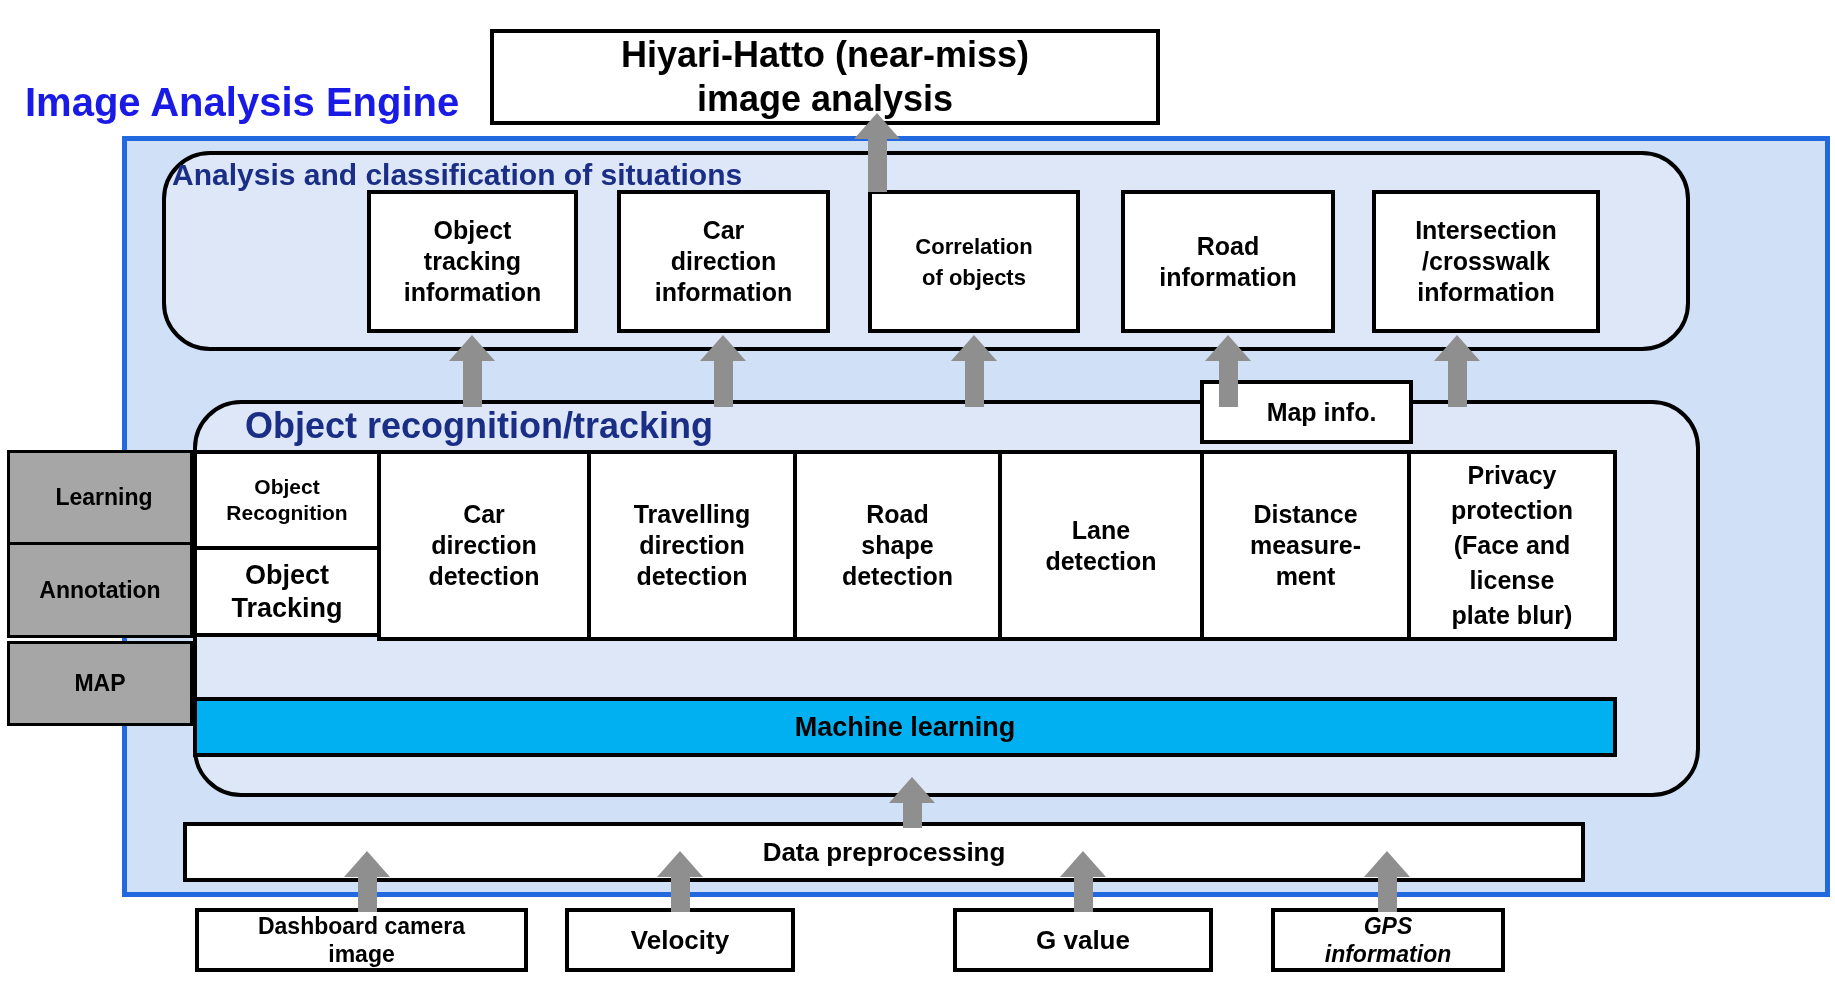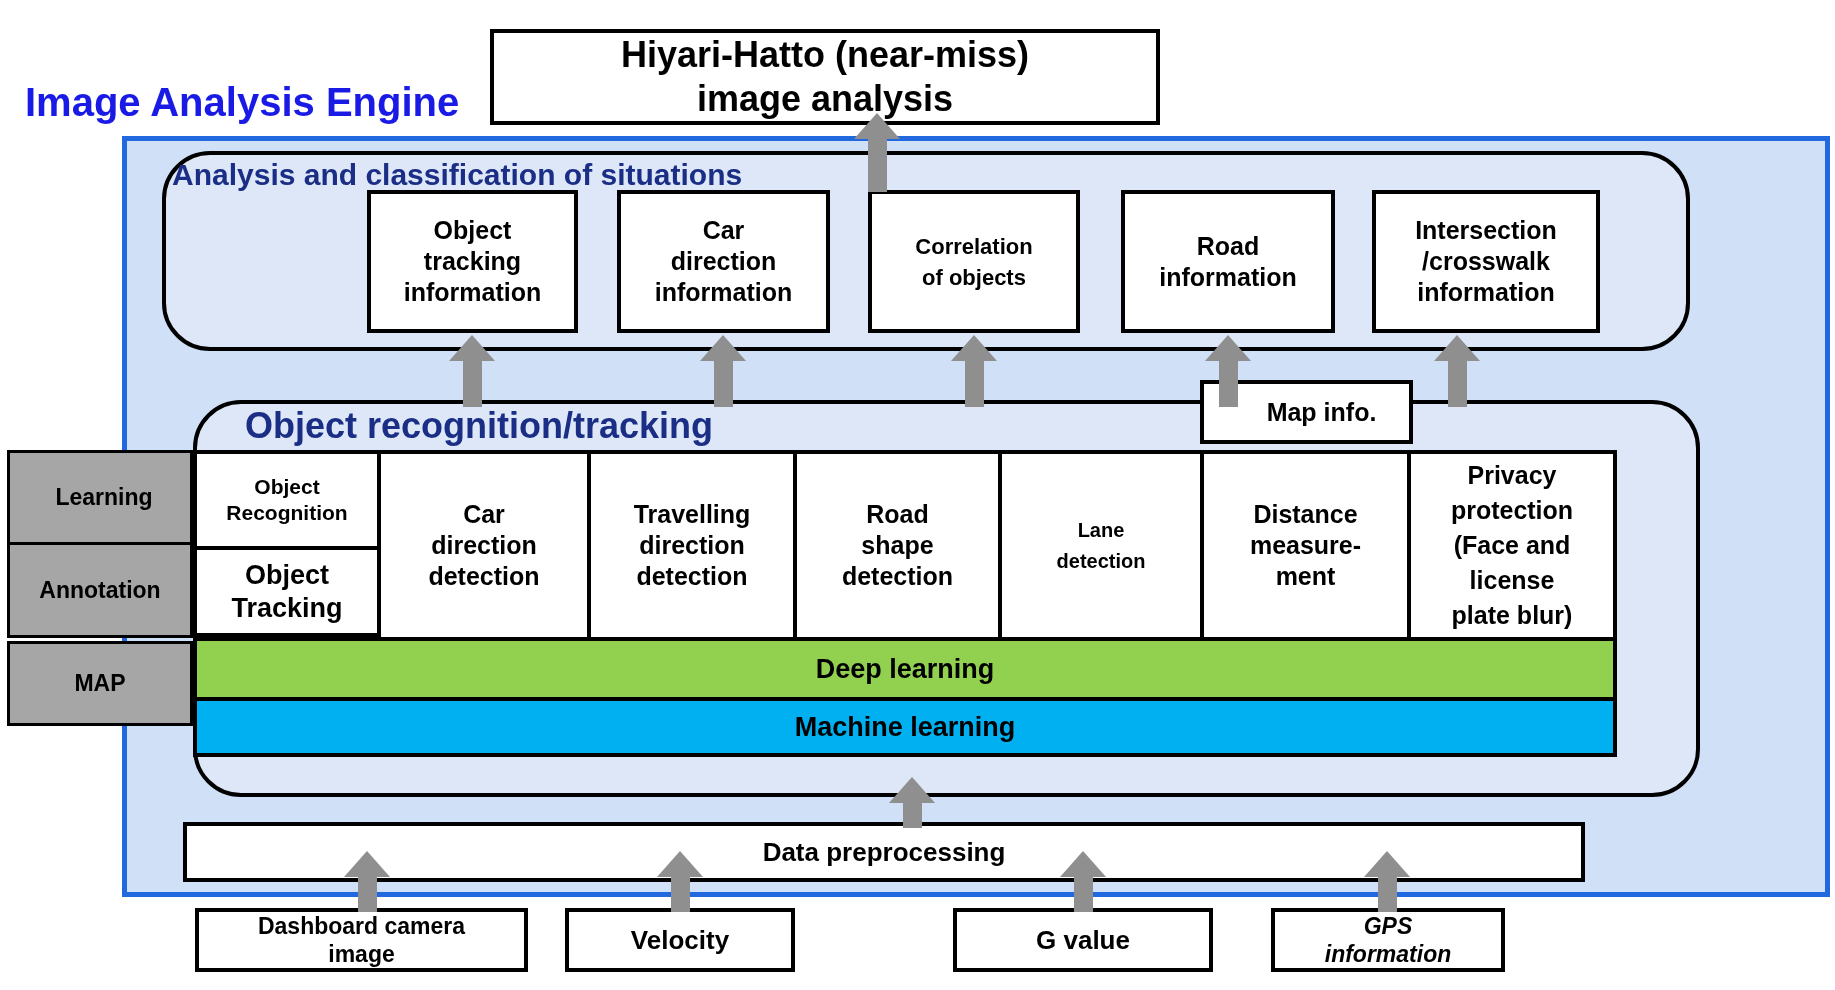--- a/index.html
+++ b/index.html
@@ -80,32 +80,31 @@
 
   <div class="abs cell center pre" style="left:377px; top:450px; width:214px; height:191px; font-size:25px; line-height:31px;">Car
 direction
 detection</div>
   <div class="abs cell center pre" style="left:587px; top:450px; width:210px; height:191px; font-size:25px; line-height:31px;">Travelling
 direction
 detection</div>
   <div class="abs cell center pre" style="left:793px; top:450px; width:209px; height:191px; font-size:25px; line-height:31px;">Road
 shape
 detection</div>
-  <div class="abs cell center pre" style="left:998px; top:450px; width:206px; height:191px; font-size:20px; line-height:31px;">Lane
+  <div class="abs cell center pre" style="left:998px; top:450px; width:206px; height:191px; font-size:25px; line-height:31px;">Lane
 detection</div>
   <div class="abs cell center pre" style="left:1200px; top:450px; width:211px; height:191px; font-size:25px; line-height:31px;">Distance
 measure-
 ment</div>
   <div class="abs cell center pre" style="left:1407px; top:450px; width:210px; height:191px; font-size:25px; line-height:35px;">Privacy
 protection
 (Face and
 license
 plate blur)</div>
 
-  <div class="abs bar center" style="left:193px; top:637px; width:1424px; height:64px; background:var(--deep-green); font-size:27px;">Deep learning</div>
   <div class="abs bar center" style="left:193px; top:697px; width:1424px; height:60px; background:var(--ml-cyan); font-size:27px;">Machine learning</div>
 
   <div class="abs whitebox center" style="left:183px; top:822px; width:1402px; height:60px; font-size:26px;">Data preprocessing</div>
 
   <div class="abs whitebox center pre" style="left:195px; top:908px; width:333px; height:64px; font-size:23px; line-height:28px; z-index:5;">Dashboard camera
 image</div>
   <div class="abs whitebox center" style="left:565px; top:908px; width:230px; height:64px; font-size:26px; z-index:5;">Velocity</div>
   <div class="abs whitebox center" style="left:953px; top:908px; width:260px; height:64px; font-size:26px; z-index:5;">G value</div>
   <div class="abs whitebox center pre" style="left:1271px; top:908px; width:234px; height:64px; font-size:23px; line-height:28px; z-index:5;font-style:italic;">GPS
 information</div>

